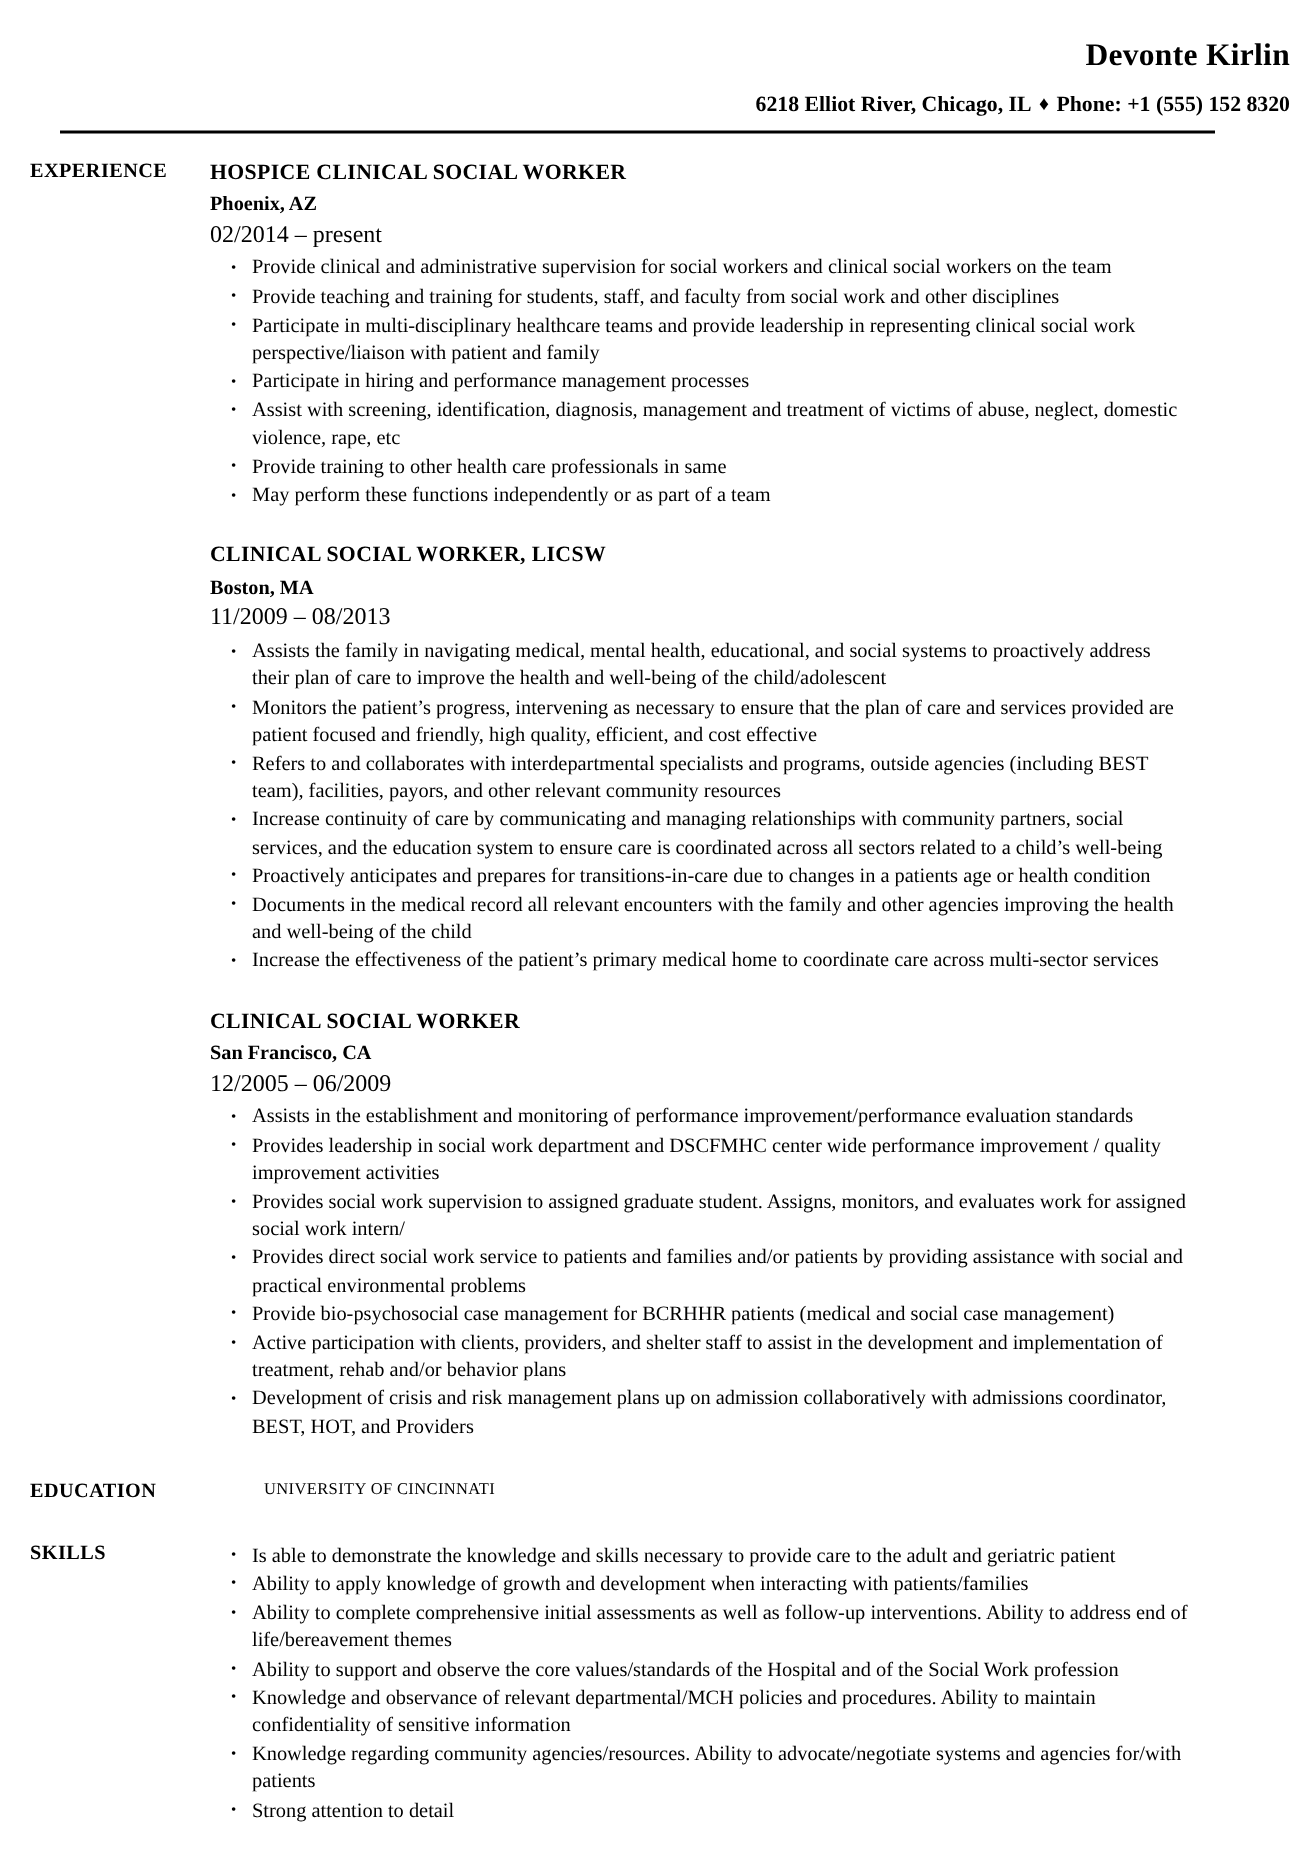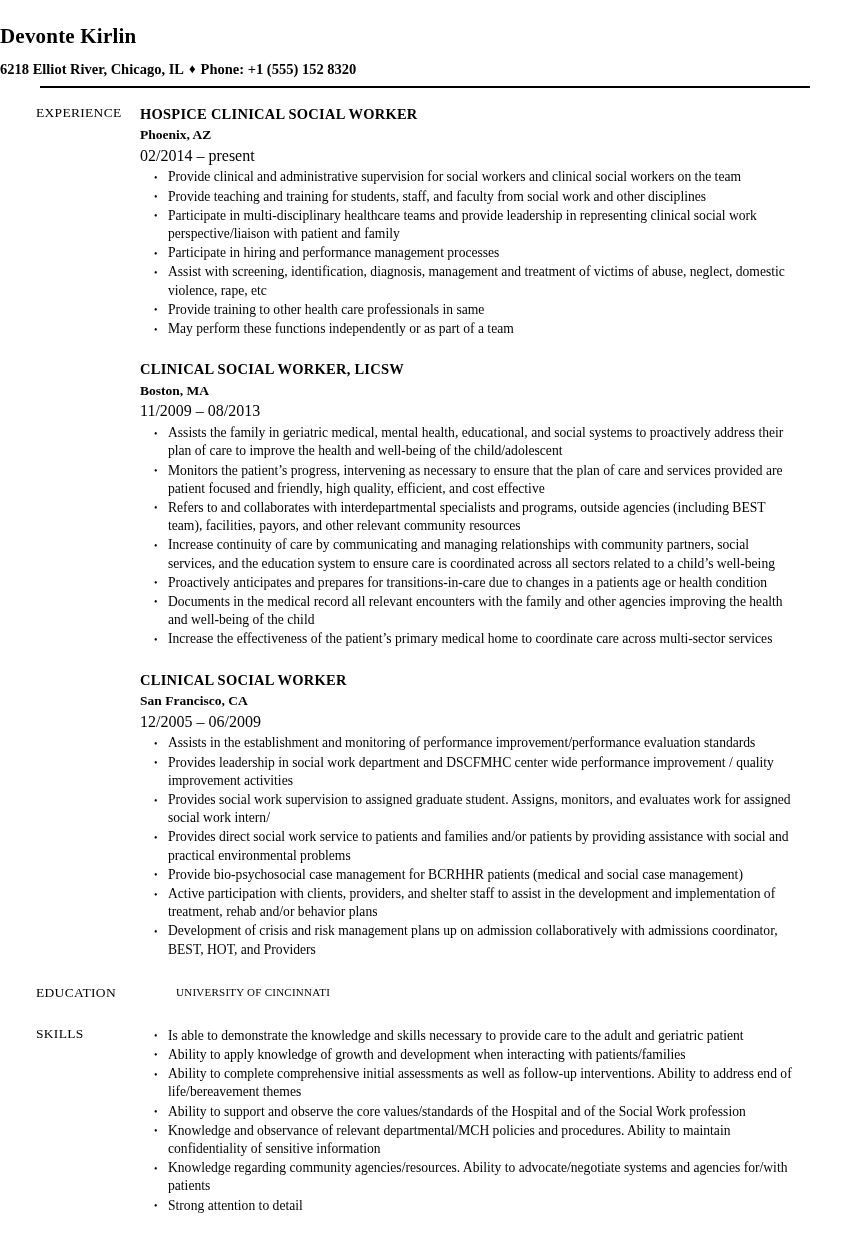--- a/index.html
+++ b/index.html
@@ -20,21 +20,21 @@
     position: relative;
     width: 860px;
     height: 1240px;
     box-sizing: border-box;
     padding: 0;
   }
 
   
   .header {
     padding-top: 24px;
-    text-align: left;
+    text-align: right;
   }
   .cand-name {
     font-size: 21px;
     font-weight: bold;
     letter-spacing: 0.2px;
     line-height: 1.2;
   }
   .contact-line {
     margin-top: 12px;
     font-size: 14.5px;
@@ -57,23 +57,23 @@
 
   
   .section {
     display: flex;
     align-items: flex-start;
   }
   .side-label {
     width: 140px;
     min-width: 140px;
     box-sizing: border-box;
-    padding-left: 36px;
+    padding-left: 20px;
     font-size: 13.5px;
-    font-weight: normal;
+    font-weight: bold;
     letter-spacing: 0.3px;
     line-height: 1.25;
   }
   .col-main {
     flex: 1;
     padding-right: 66px;
     box-sizing: border-box;
   }
 
   #experience-section { margin-top: 17px; }
@@ -168,21 +168,21 @@
           <li>Provide training to other health care professionals in same</li>
           <li>May perform these functions independently or as part of a team</li>
         </ul>
       </div>
 
       <div class="job">
         <div class="job-title">CLINICAL SOCIAL WORKER, LICSW</div>
         <div class="job-location">Boston, MA</div>
         <div class="job-dates">11/2009 – 08/2013</div>
         <ul class="bullets">
-          <li>Assists the family in geriatric medical, mental health, educational, and social systems to proactively address their plan of care to improve the health and well-being of the child/adolescent</li>
+          <li>Assists the family in navigating medical, mental health, educational, and social systems to proactively address their plan of care to improve the health and well-being of the child/adolescent</li>
           <li>Monitors the patient’s progress, intervening as necessary to ensure that the plan of care and services provided are patient focused and friendly, high quality, efficient, and cost effective</li>
           <li>Refers to and collaborates with interdepartmental specialists and programs, outside agencies (including BEST team), facilities, payors, and other relevant community resources</li>
           <li>Increase continuity of care by communicating and managing relationships with community partners, social services, and the education system to ensure care is coordinated across all sectors related to a child’s well-being</li>
           <li>Proactively anticipates and prepares for transitions-in-care due to changes in a patients age or health condition</li>
           <li>Documents in the medical record all relevant encounters with the family and other agencies improving the health and well-being of the child</li>
           <li>Increase the effectiveness of the patient’s primary medical home to coordinate care across multi-sector services</li>
         </ul>
       </div>
 
       <div class="job">

